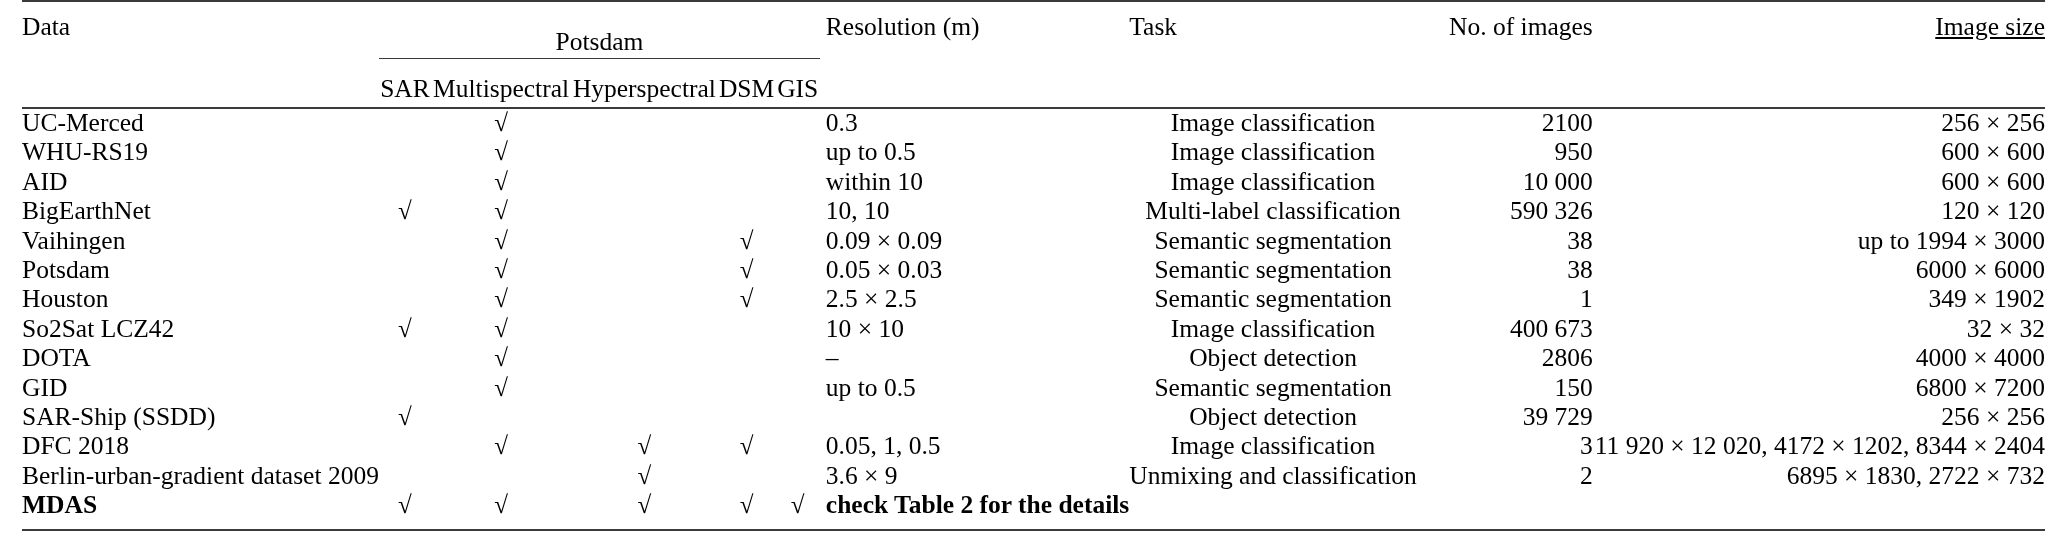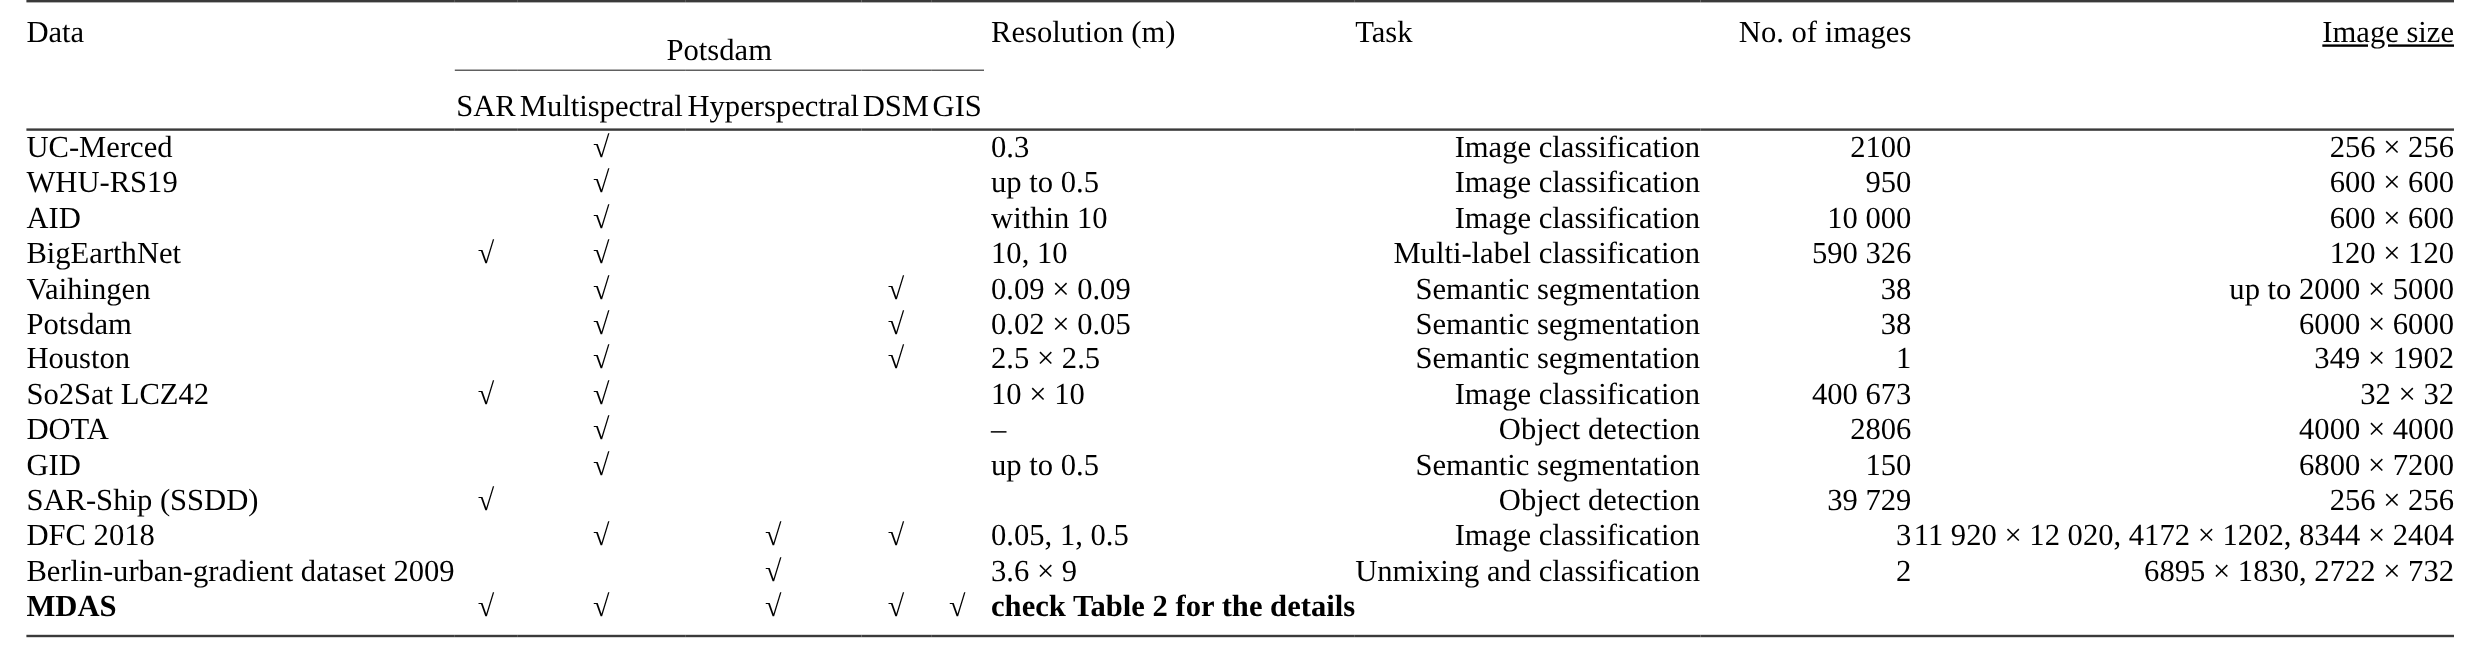--- a/index.html
+++ b/index.html
@@ -91,21 +91,21 @@
   tr.pad-bottom td { padding-bottom: 9px; font-weight: bold; }
 
   .col-data     { text-align: left;  width: 290px; }
   .col-check    { text-align: center; }
   .col-sar      { width: 58px; }
   .col-ms       { width: 150px; }
   .col-hs       { width: 155px; }
   .col-dsm      { width: 64px; }
   .col-gis      { width: 52px; }
   .col-res      { text-align: left;  width: 140px; padding-left: 6px !important; }
-  .col-task     { text-align: right;  width: 250px; }
+  .col-task     { text-align: center;  width: 250px; }
   .col-num      { text-align: right; width: 252px; padding-right: 2px !important; }
   .col-size     { text-align: right; }
 
   .check {
     display: inline-block;
     font-size: 25px;
     line-height: 1;
   }
 
   .hdr-sar  { text-align: center; }
@@ -222,30 +222,30 @@
         <tr class="data-row">
           <td class="col-data">Vaihingen</td>
           <td class="col-check"></td>
           <td class="col-check"><span class="check">√</span></td>
           <td class="col-check"></td>
           <td class="col-check"><span class="check">√</span></td>
           <td class="col-check"></td>
           <td class="col-res">0.09 × 0.09</td>
           <td class="col-task">Semantic segmentation</td>
           <td class="col-num">38</td>
-          <td class="col-size">up to 2000 × 5000</td>
+          <td class="col-size">up to 1994 × 3000</td>
         </tr>
         <tr class="data-row">
           <td class="col-data">Potsdam</td>
           <td class="col-check"></td>
           <td class="col-check"><span class="check">√</span></td>
           <td class="col-check"></td>
           <td class="col-check"><span class="check">√</span></td>
           <td class="col-check"></td>
-          <td class="col-res">0.02 × 0.05</td>
+          <td class="col-res">0.05 × 0.03</td>
           <td class="col-task">Semantic segmentation</td>
           <td class="col-num">38</td>
           <td class="col-size">6000 × 6000</td>
         </tr>
         <tr class="data-row">
           <td class="col-data">Houston</td>
           <td class="col-check"></td>
           <td class="col-check"><span class="check">√</span></td>
           <td class="col-check"></td>
           <td class="col-check"><span class="check">√</span></td>

